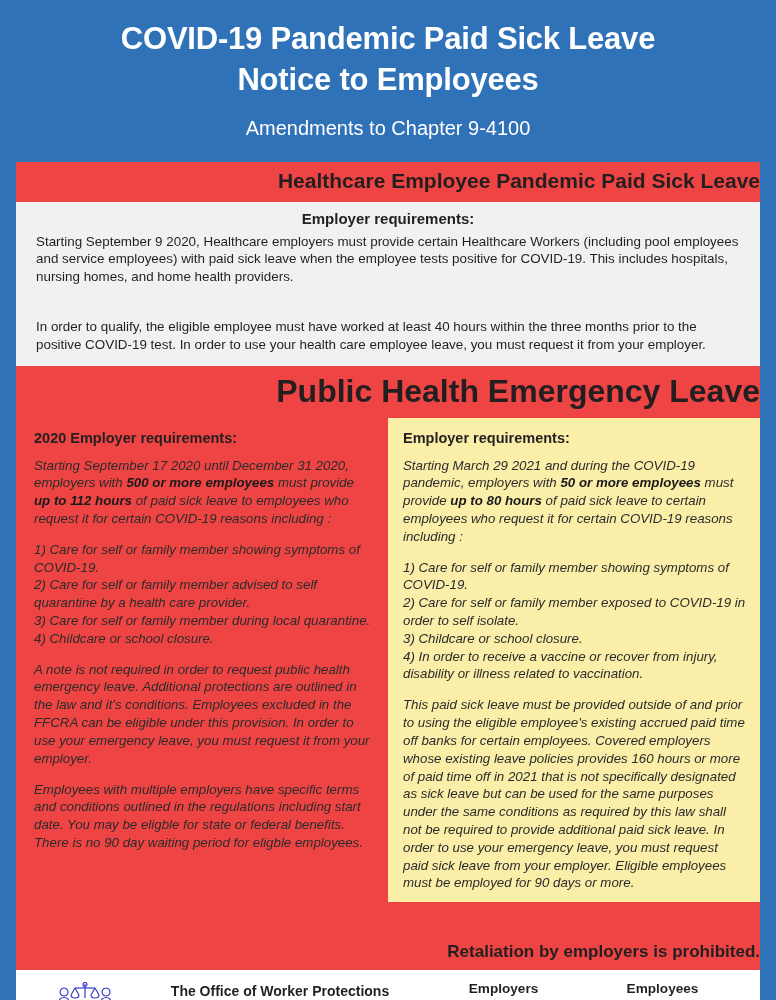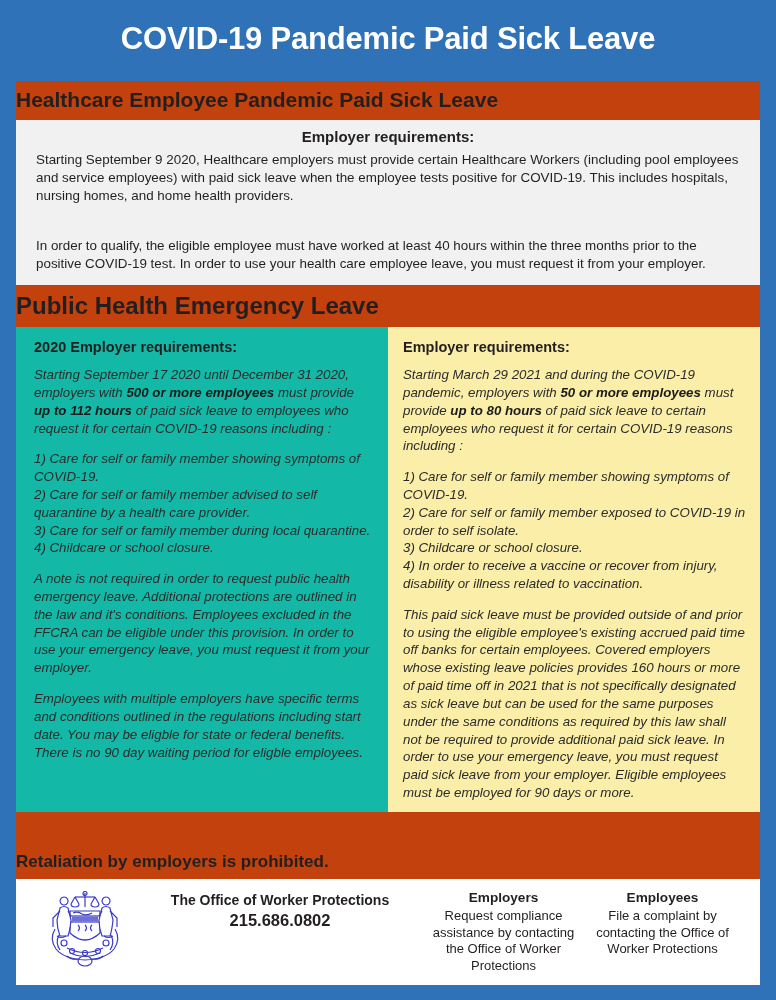--- a/index.html
+++ b/index.html
@@ -48,37 +48,37 @@
 
   
   .card {
     margin: 14px 16px 0 16px;
     background: #f1f1f1;
     border: 0;
   }
 
   
   .banner {
-    background: #c2410c;
-    text-align: left;
+    background: #ef4444;
+    text-align: right;
     padding: 7px 0 8px 0;
   }
   .banner-text {
     font-family: "Liberation Sans", sans-serif;
     font-weight: bold;
     font-size: 21px;
     color: #231f20;
     line-height: 1.15;
   }
   .banner.small .banner-text {
     font-size: 17px;
     margin-top: 33px;
   }
   .banner.big .banner-text {
-    font-size: 24px;
+    font-size: 32px;
   }
 
   
   .hc-block {
     background: #f1f1f1;
     padding: 8px 20px 12px 20px;
   }
   .hc-sub {
     text-align: center;
     font-family: "Liberation Sans", sans-serif;
@@ -98,21 +98,21 @@
 
   
   .columns {
     display: flex;
     align-items: stretch;
     background: #ffffff;
   }
   .col-left {
     width: 372px;
     box-sizing: border-box;
-    background: #14b8a6;
+    background: #ef4444;
     padding: 12px 16px 12px 18px;
   }
   .col-right {
     flex: 1;
     box-sizing: border-box;
     background: #faeea8;
     padding: 12px 14px 10px 15px;
   }
   .col-h {
     font-family: "Liberation Sans", sans-serif;
@@ -199,21 +199,23 @@
   .seal-svg { display: block; }
 </style>
 </head>
 <body>
 
 <div class="poster">
 
   <div class="header">
     <h1>
       <span>COVID-19 Pandemic Paid Sick Leave</span><br>
+      <span>Notice to Employees</span>
     </h1>
+    <div class="subtitle">Amendments to Chapter 9-4100</div>
   </div>
 
   <div class="card">
 
     <div class="banner">
       <div class="banner-text">Healthcare Employee Pandemic Paid Sick Leave</div>
     </div>
 
     <div class="hc-block">
       <div class="hc-sub">Employer requirements:</div>

